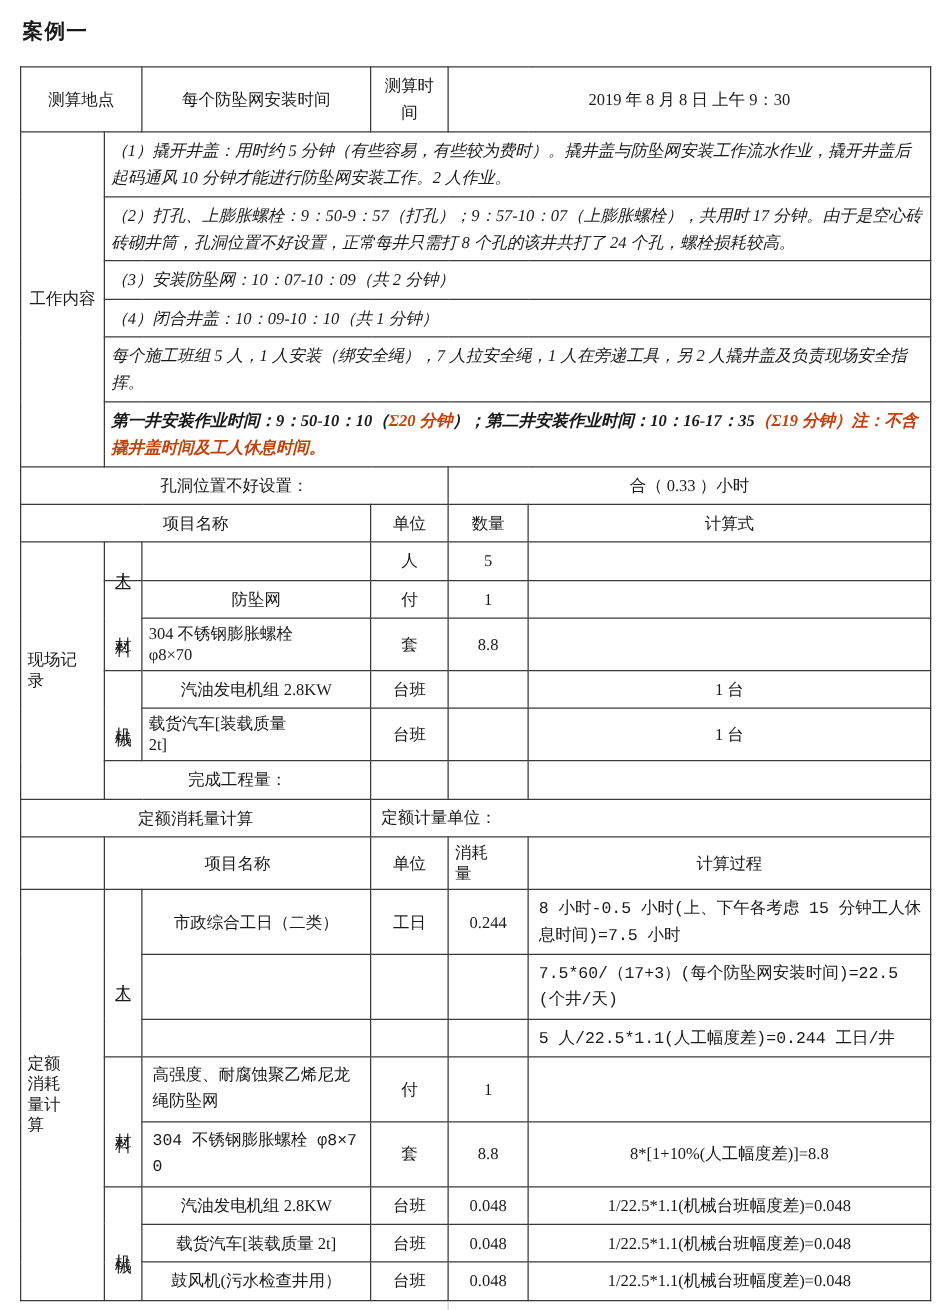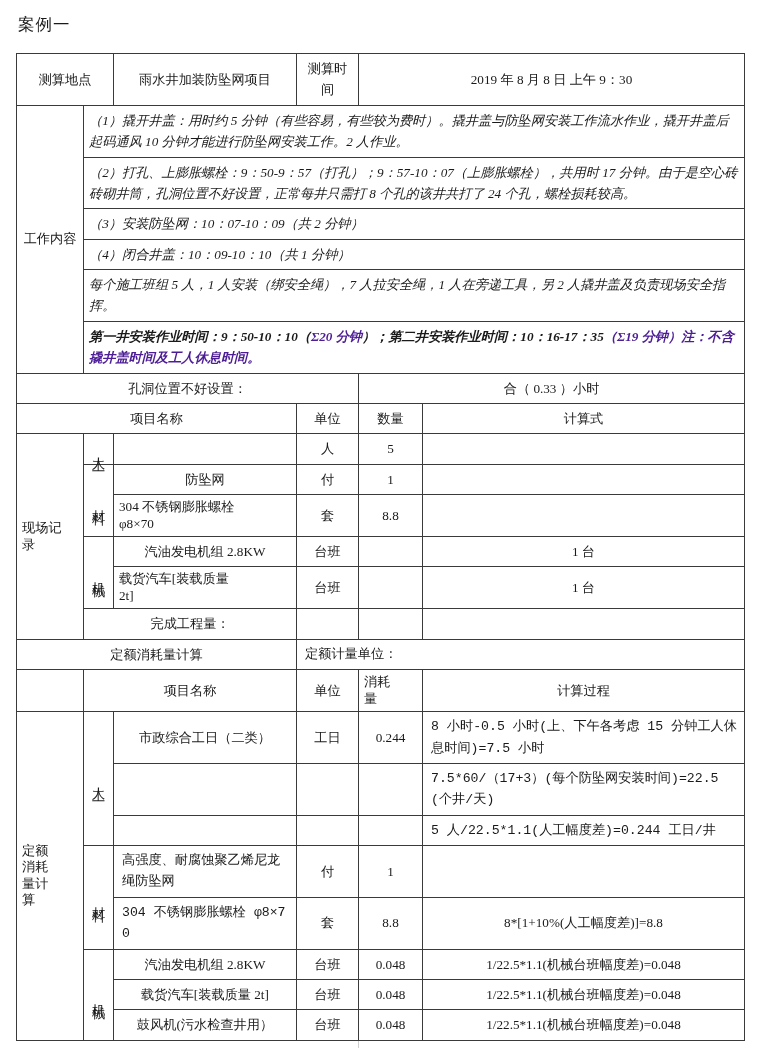--- a/index.html
+++ b/index.html
@@ -16,21 +16,21 @@
   }
   .page {
     position: relative;
     width: 760px;
     height: 1048px;
     box-sizing: border-box;
     padding: 0;
   }
   .doc-title {
     font-family: "Liberation Sans", "DejaVu Sans", sans-serif;
-    font-weight: normal;
+    font-weight: bold;
     font-size: 16.5px;
     margin: 14px 0 0 18px;
     letter-spacing: 1px;
   }
   table.main {
     border-collapse: collapse;
     table-layout: fixed;
     width: 728px;
     margin: 17px 0 0 16px;
     font-size: 13.2px;
@@ -53,21 +53,21 @@
     line-height: 1.15;
   }
   .vert-wrap { text-align: center; }
   .stack {
     display: block;
     text-align: left;
     line-height: 1.25;
   }
   .pad-l { padding-left: 8px !important; font-family: Liberation Mono, monospace; }
   .red {
-    color: #4c1d95;
+    color: #c2410c;
   }
   .bold { font-weight: bold; }
   td.content-cell {
     padding: 6px 8px 6px 9px;
     font-style: italic;
   }
   .footer-tbl {
     border-collapse: collapse;
     table-layout: fixed;
     width: 728px;
@@ -94,21 +94,21 @@
       <col style="width:30px">
       <col style="width:183px">
       <col style="width:62px">
       <col style="width:64px">
       <col style="width:322px">
     </colgroup>
     <tbody>
 
       <tr>
         <td class="ctr" colspan="2">测算地点</td>
-        <td class="ctr">雨水井加装防坠网项目</td>
+        <td class="ctr">每个防坠网安装时间</td>
         <td class="ctr">测算时间</td>
         <td class="ctr" colspan="2">2019 年 8 月 8 日   上午 9：30</td>
       </tr>
 
       <tr>
         <td class="ctr" rowspan="6">工作内容</td>
         <td class="lft content-cell" colspan="5">（1）撬开井盖：用时约 5 分钟（有些容易，有些较为费时）。撬井盖与防坠网安装工作流水作业，撬开井盖后起码通风 10 分钟才能进行防坠网安装工作。2 人作业。</td>
       </tr>
       <tr>
         <td class="lft content-cell" colspan="5">（2）打孔、上膨胀螺栓：9：50-9：57（打孔）；9：57-10：07（上膨胀螺栓），共用时 17 分钟。由于是空心砖砖砌井筒，孔洞位置不好设置，正常每井只需打 8 个孔的该井共打了 24 个孔，螺栓损耗较高。</td>

